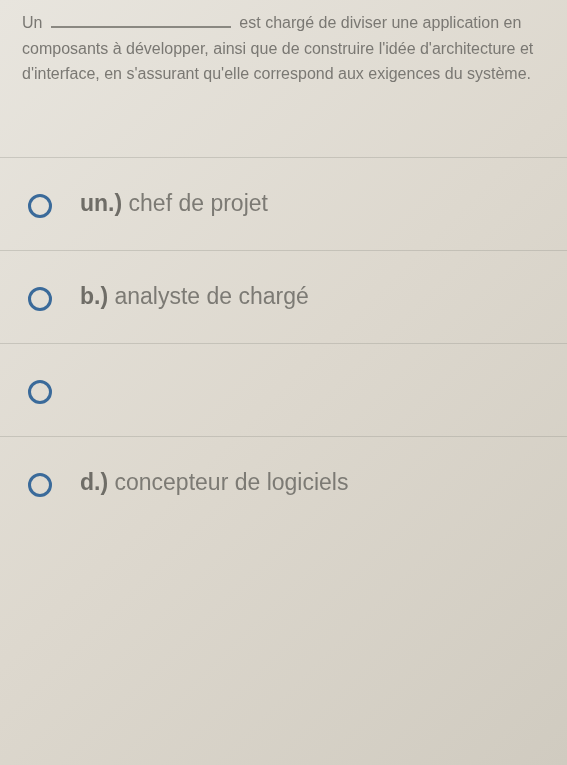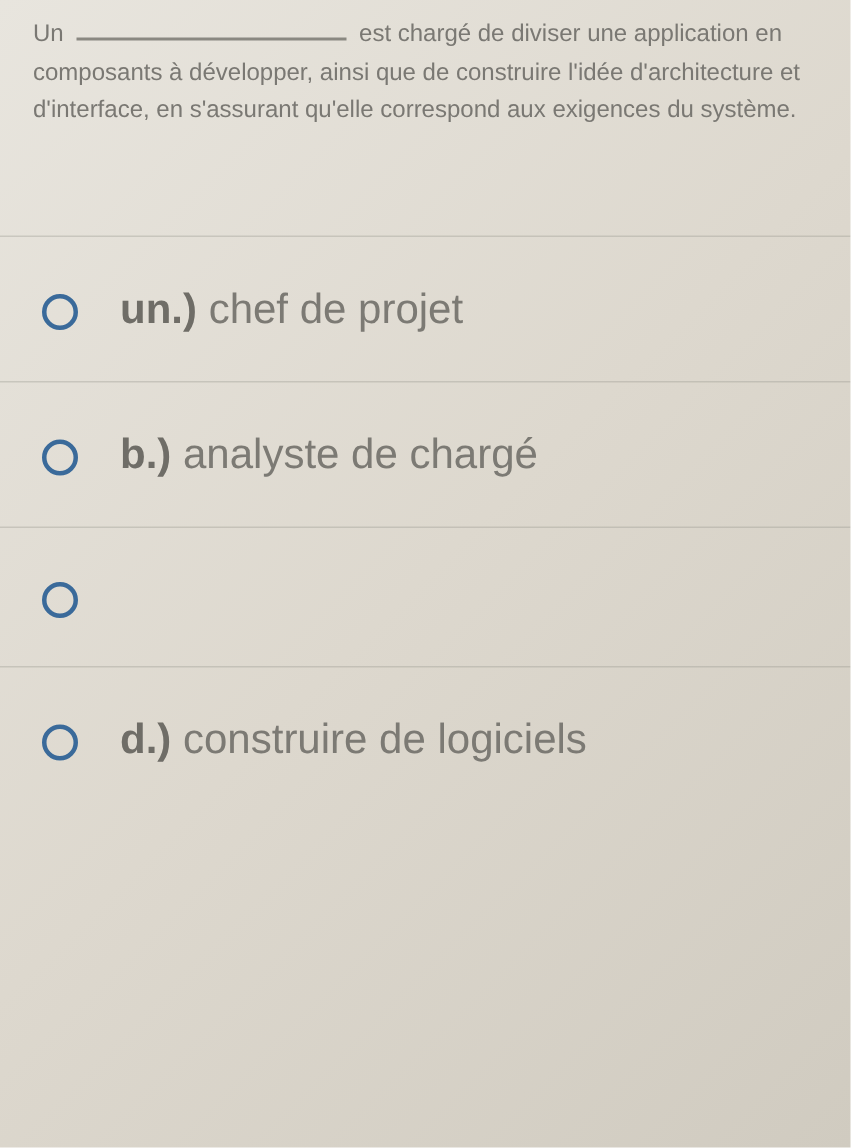--- a/index.html
+++ b/index.html
@@ -48,21 +48,21 @@
       width: 24px;
       height: 24px;
       border: 3px solid #3a6a9a;
       border-radius: 50%;
       flex-shrink: 0;
       margin-right: 28px;
       margin-top: 4px;
       background: transparent;
     }
     .option-text {
-      font-size: 28px;
+      font-size: 23px;
       color: #7c7a74;
       font-weight: 500;
     }
     .option-label {
       font-weight: 700;
       color: #6f6d67;
     }
   </style>
 </head>
 <body>
@@ -91,17 +91,17 @@
     </div>
   </div>
 
   <div class="option">
     <div class="radio"></div>
   </div>
 
   <div class="option">
     <div class="radio"></div>
     <div class="option-text">
-      <span class="option-label">d.)</span><span> construire de logiciels</span>
+      <span class="option-label">d.)</span><span> concepteur de logiciels</span>
     </div>
   </div>
 
 </div>
 
 </body></html>

